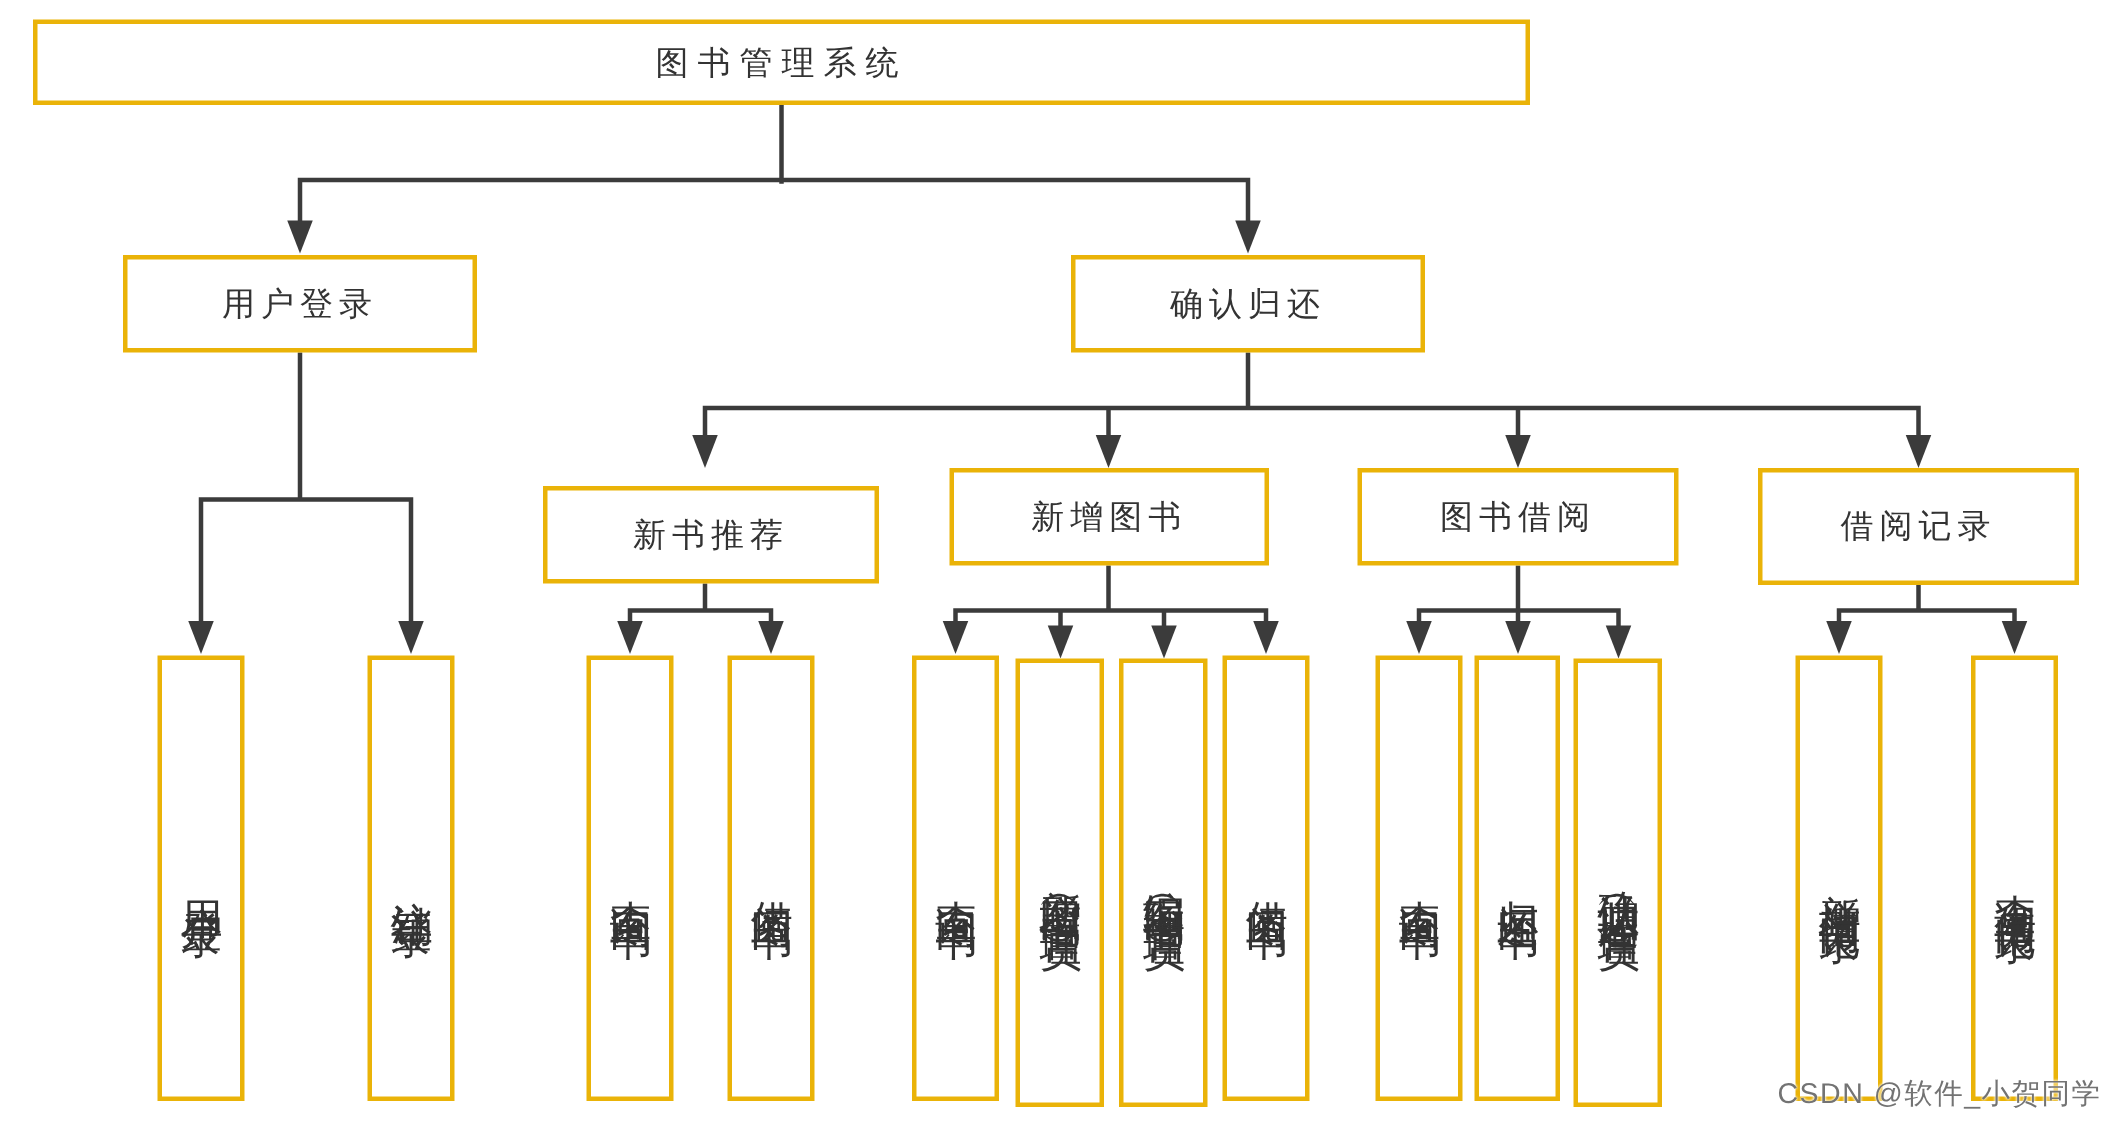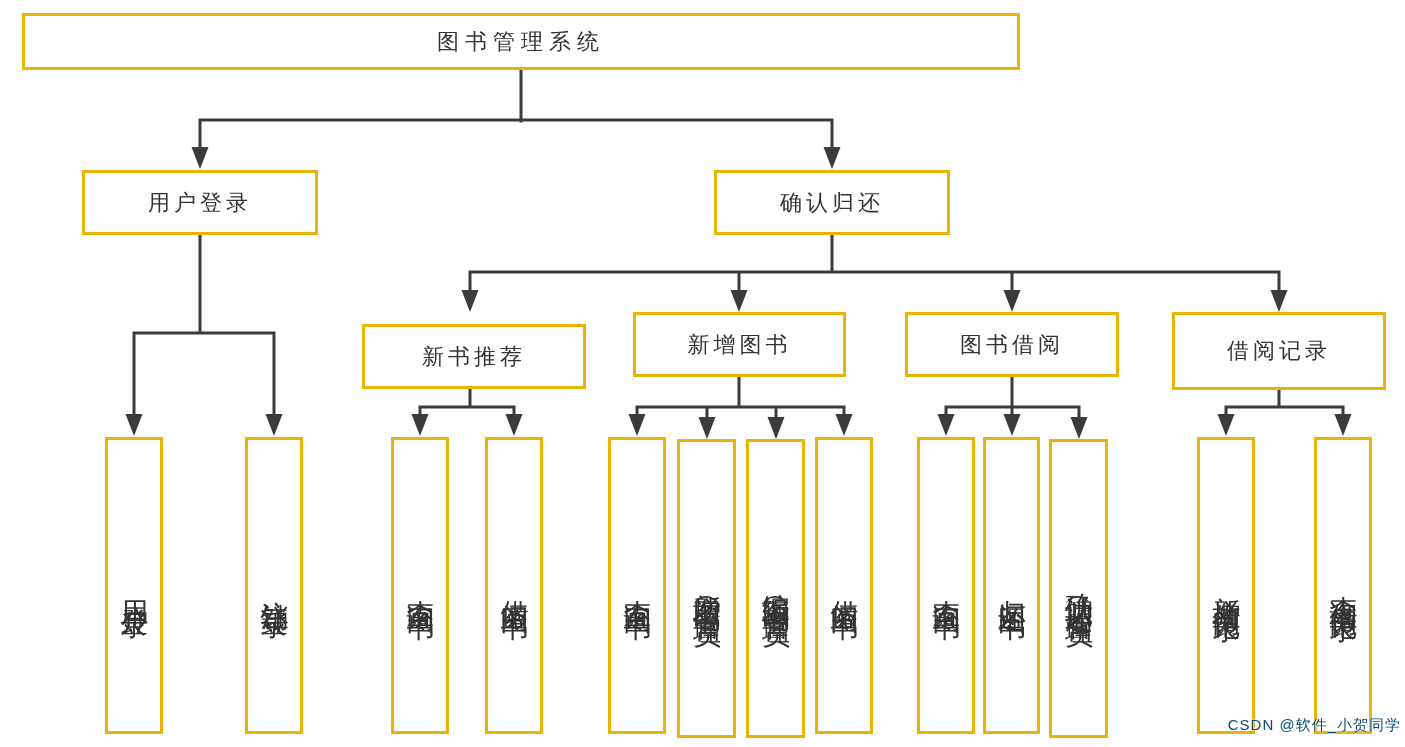--- a/index.html
+++ b/index.html
@@ -14,21 +14,21 @@
     color:#333333;
   }
   .hbox{font-size:22px;letter-spacing:4px;white-space:nowrap;}
   .root{letter-spacing:6px;}
   .vbox span{
     writing-mode:vertical-rl;text-orientation:mixed;
     font-size:28px;letter-spacing:4px;line-height:1;white-space:nowrap;
   }
   .watermark{
     position:absolute;top:716px;right:4px;
-    font-size:15px;color:#0c4a6e;letter-spacing:1px;white-space:nowrap;
+    font-size:19px;color:#737373;letter-spacing:1px;white-space:nowrap;
     text-shadow:0 0 2px #ffffff,0 0 2px #ffffff;z-index:5;
   }
 </style>
 </head>
 <body>
 
 <div class="stage">
 
   <svg class="wires" viewBox="0 0 1405 747" aria-hidden="true">
     <path d="M521 69 V121

